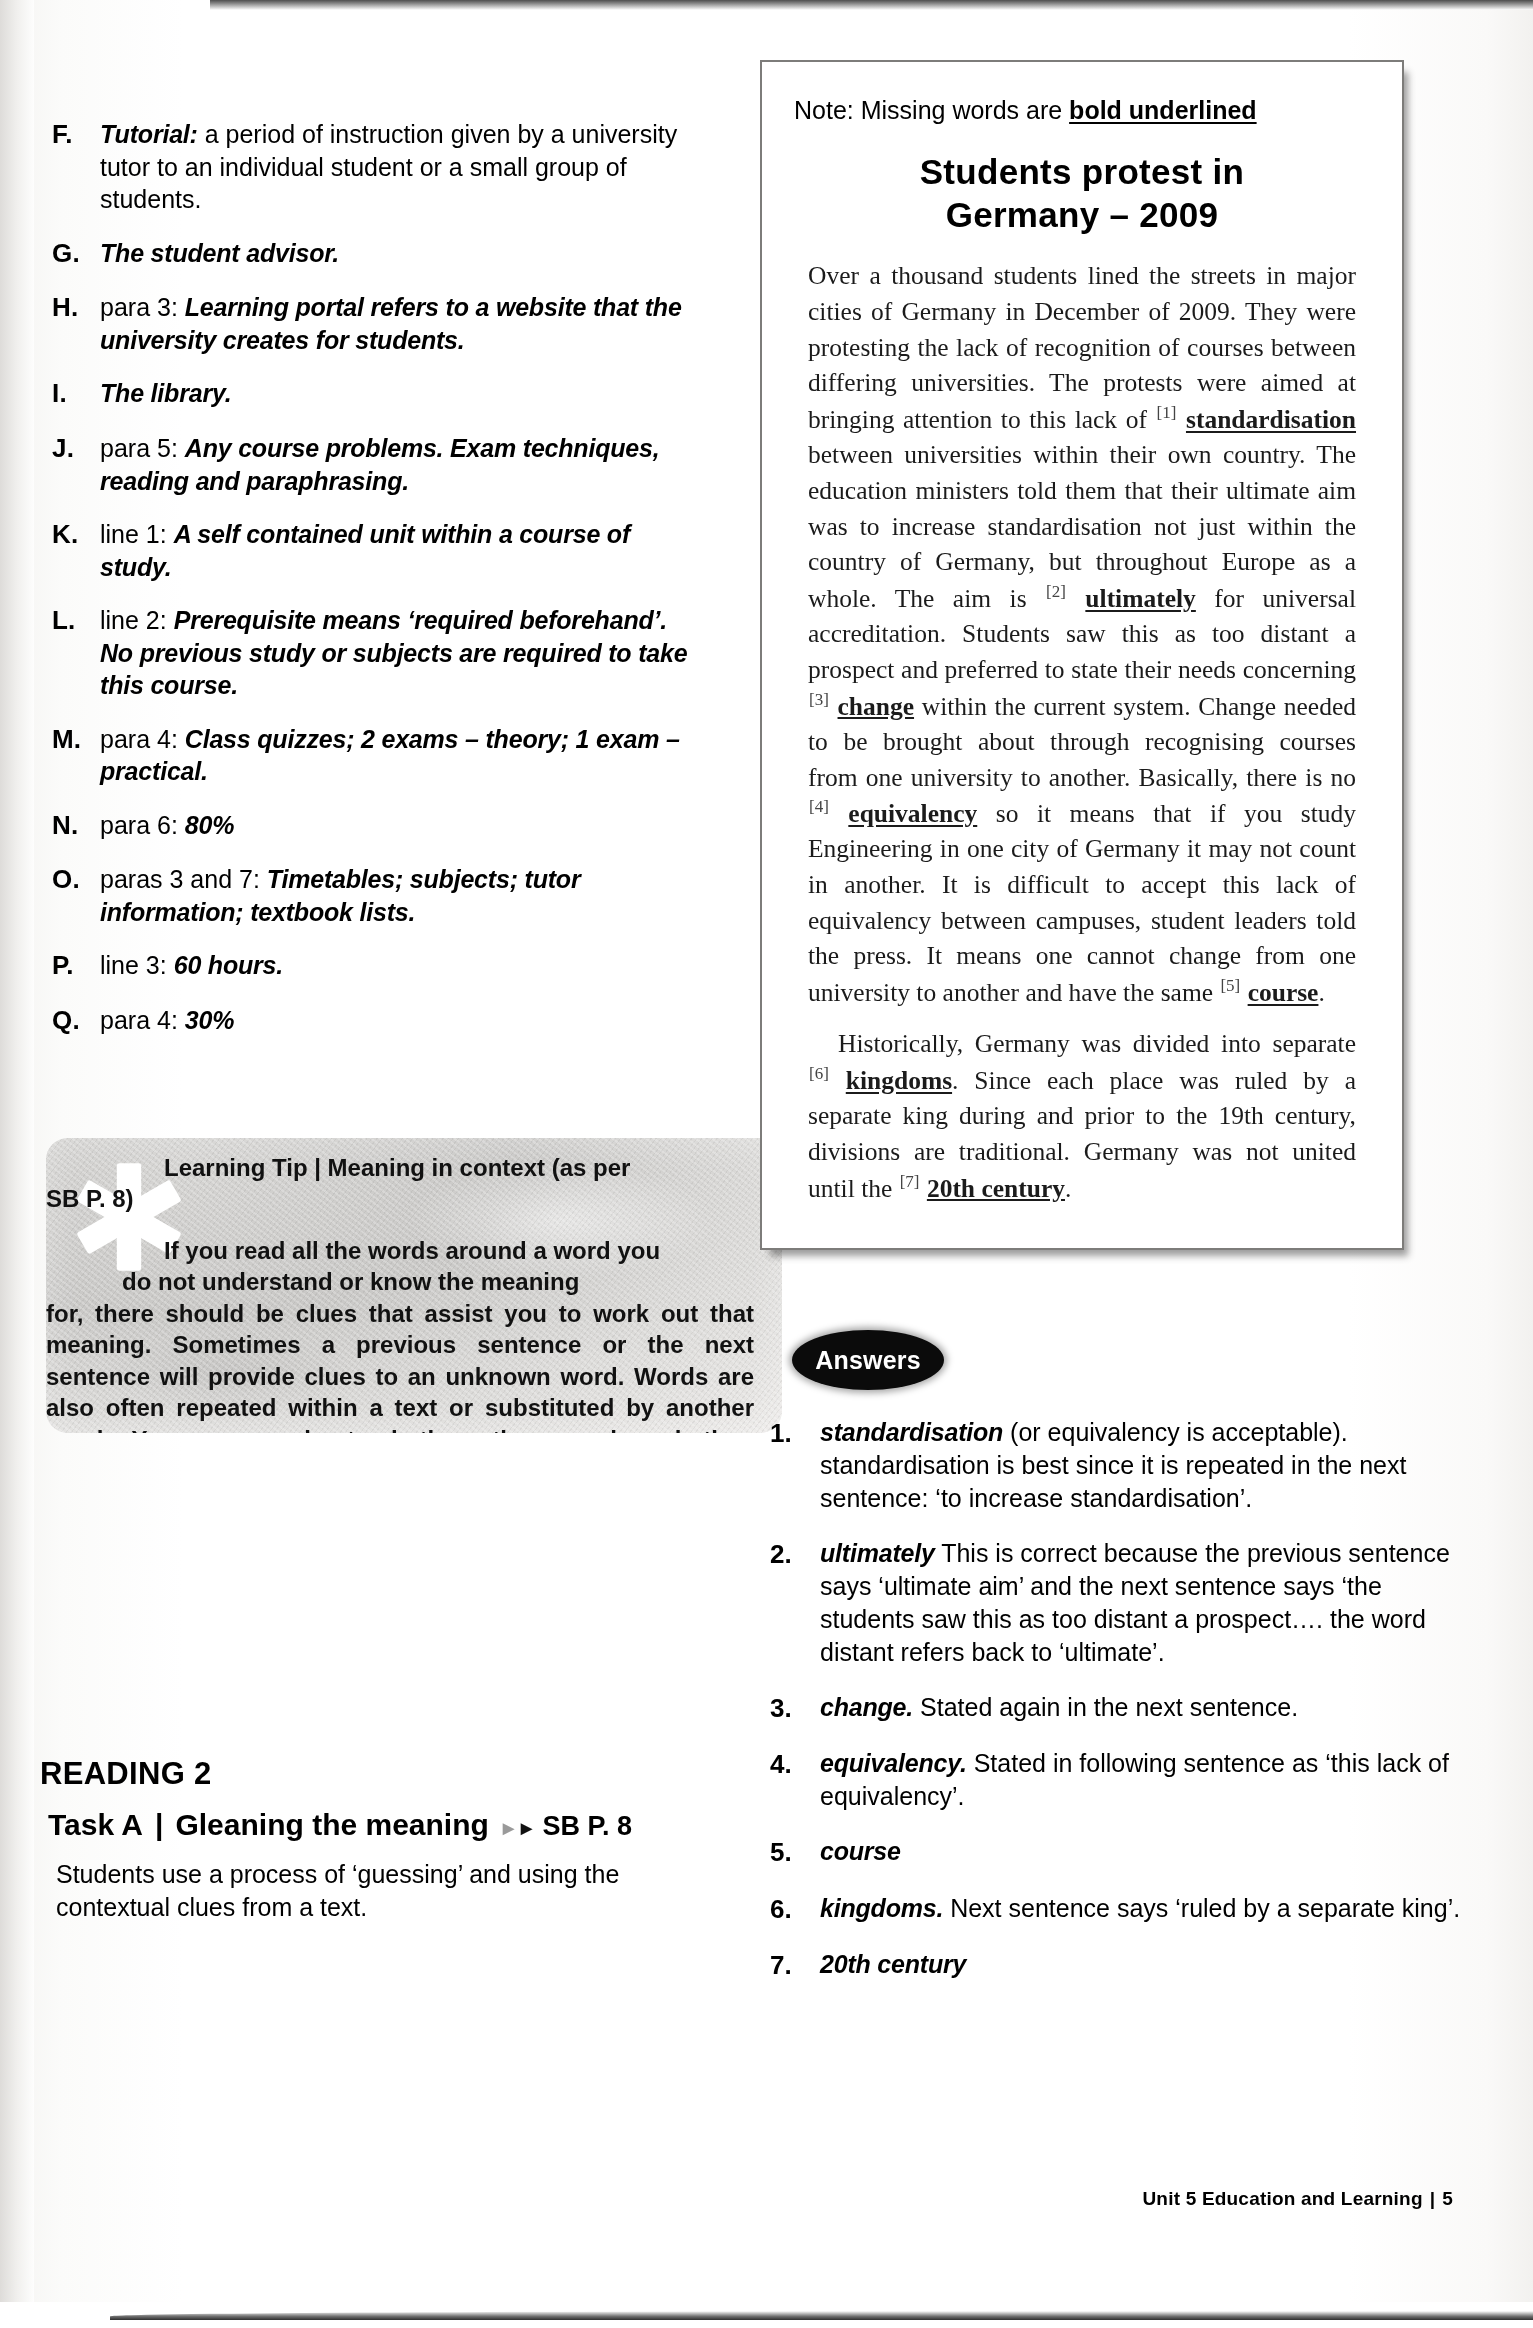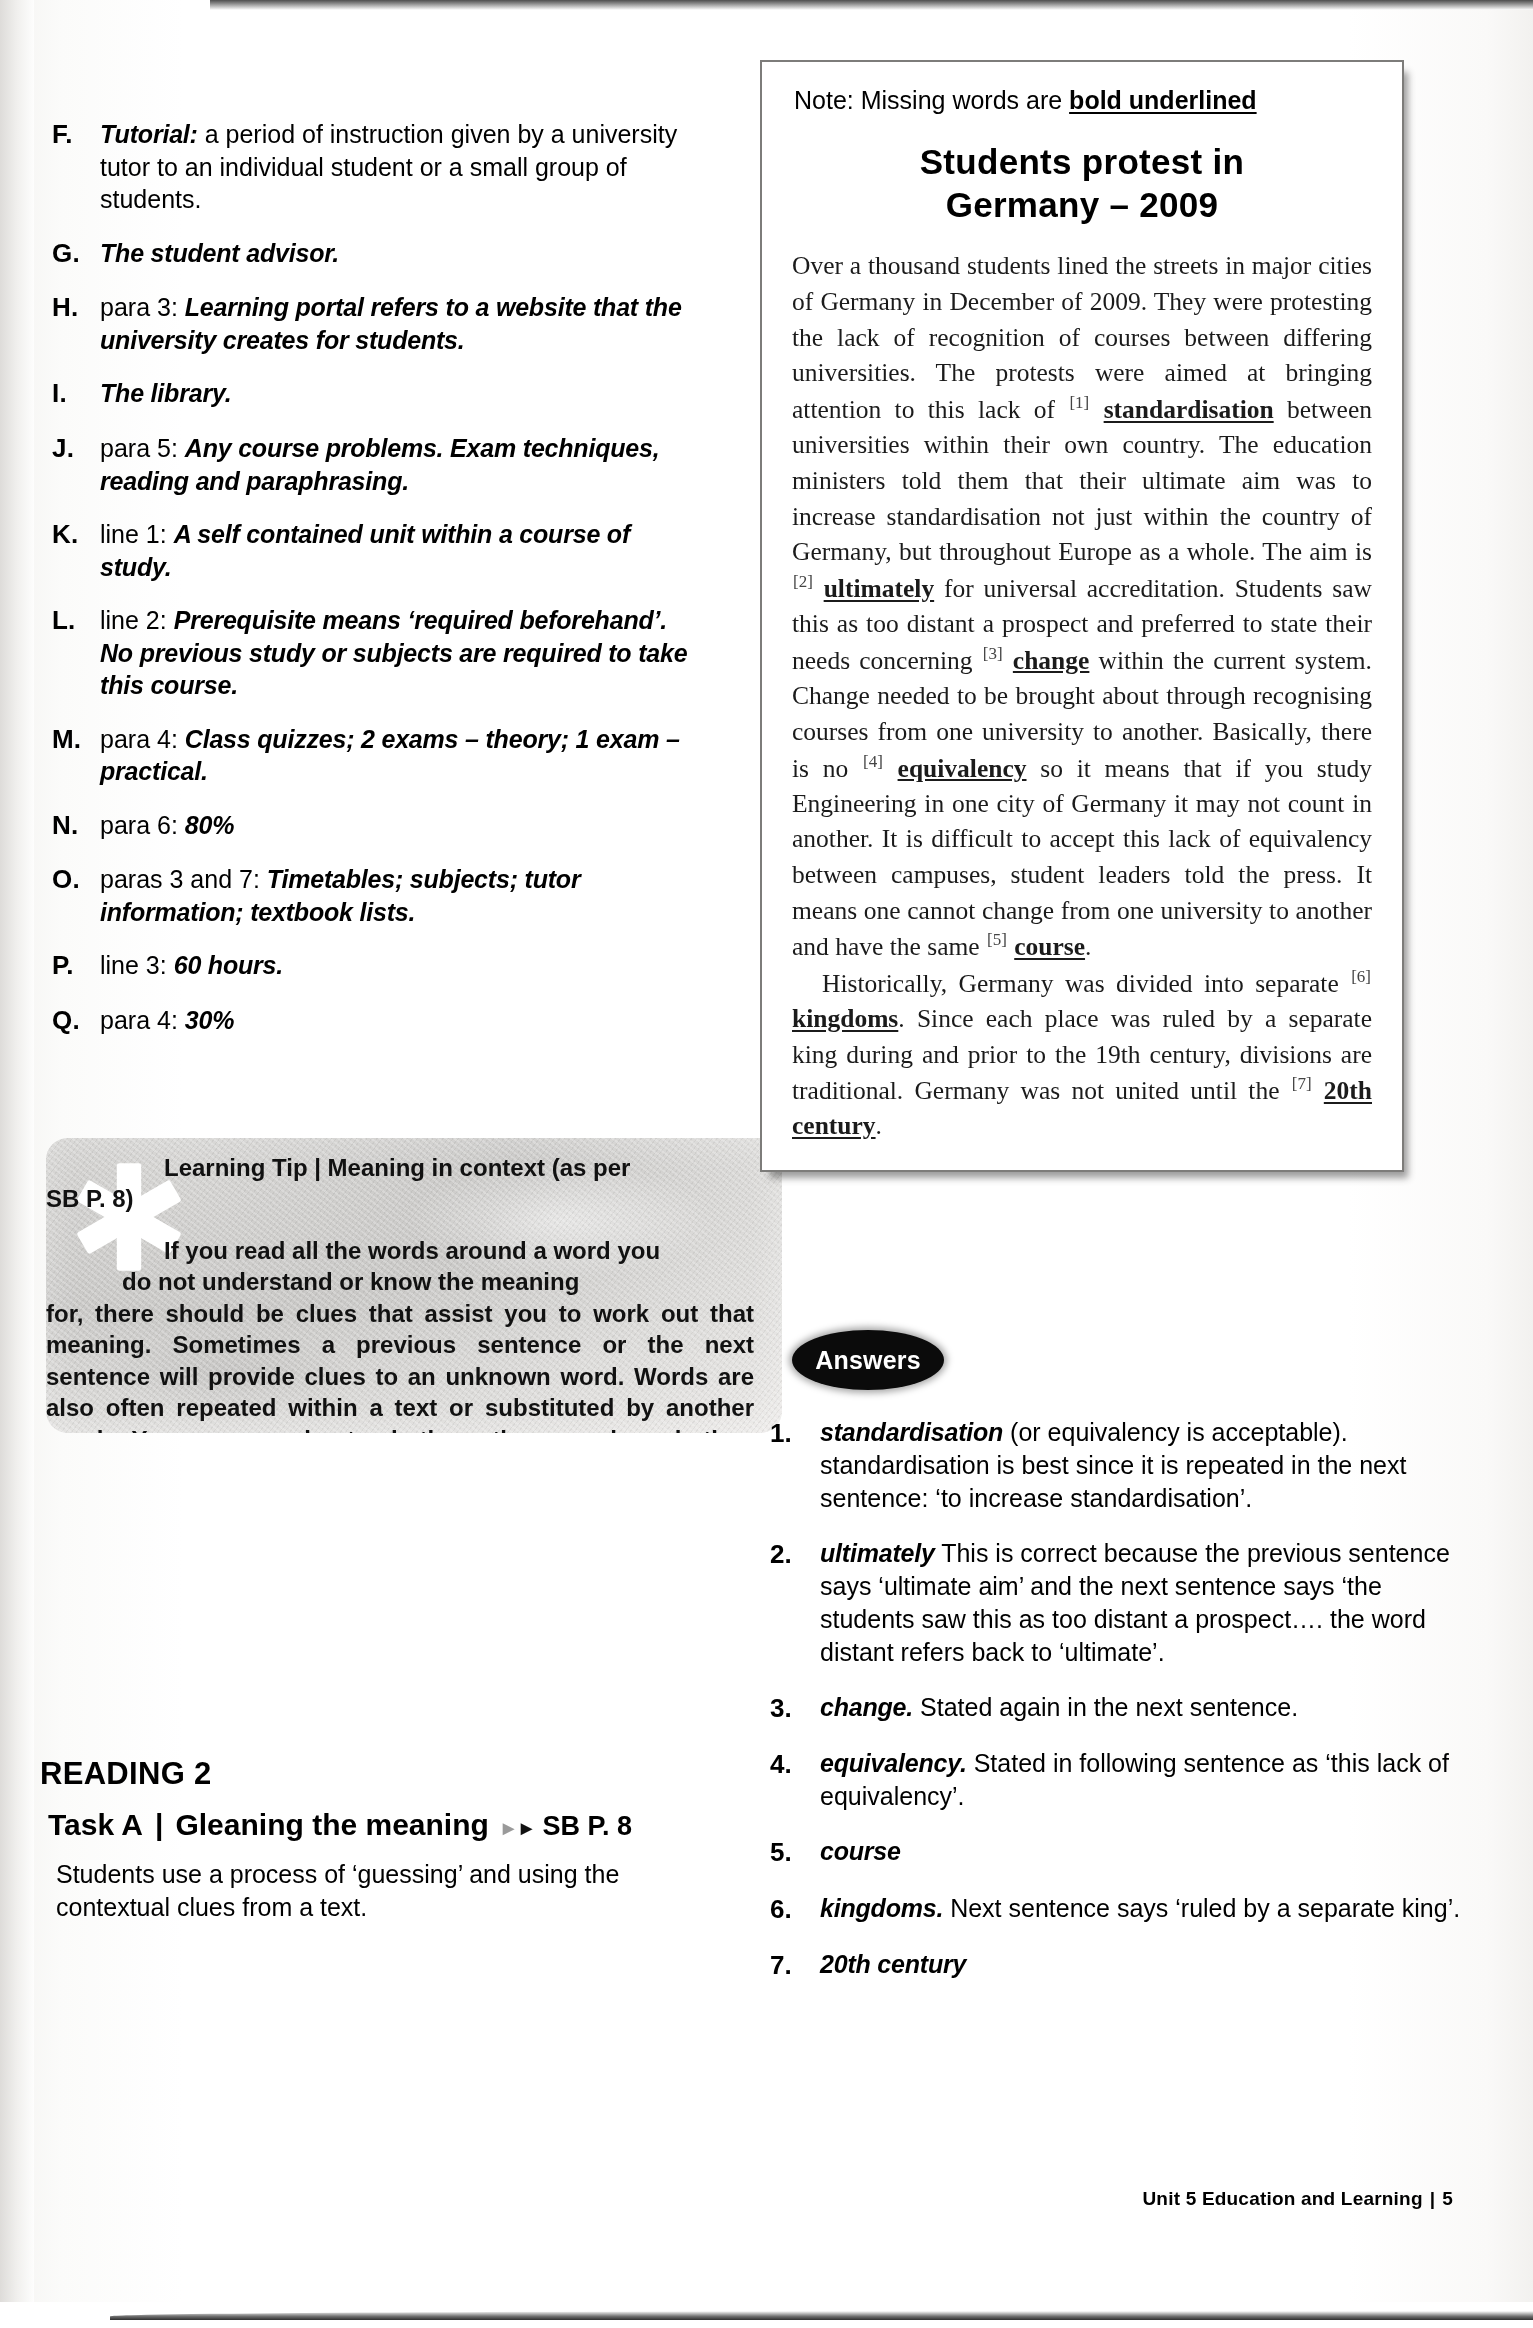--- a/index.html
+++ b/index.html
@@ -120,21 +120,21 @@
   .sbref{font-size:27px;font-weight:bold;}
   .reading-body{
     font-size:25px;line-height:1.33;margin:16px;
   }
 
   
   .article-box{
     position:absolute;left:0;top:0;width:644px;
     border:2px solid #7d7c7a;
     background:#fff;
-    padding:24px 30px 26px 30px;
+    padding:34px 30px 26px 30px;
     box-sizing:border-box;
     box-shadow:7px 9px 7px -3px rgba(40,40,40,.45);
   }
   .note-line{
     font-size:25px;margin:0 0 26px 2px;
   }
   .note-line b{font-weight:bold;text-decoration:underline;text-underline-offset:3px;}
   .article-title{
     text-align:center;
     font-size:35px;
@@ -144,21 +144,21 @@
     margin:0 0 22px 0;
   }
   .article-body{
     font-family:"Liberation Serif", serif;
     font-size:25.5px;
     line-height:1.40;
     text-align:justify;
     margin:0;
     color:#1b1b1b;
   }
-  .article-body p{margin:0;}
+  .article-body p{margin:16px;}
   .article-body p + p{text-indent:30px;}
   .gapno{
     font-size:17px;
     vertical-align:super;
     color:#444;
     padding:0 1px;
   }
   .gapword{
     font-weight:bold;
     text-decoration:underline;

